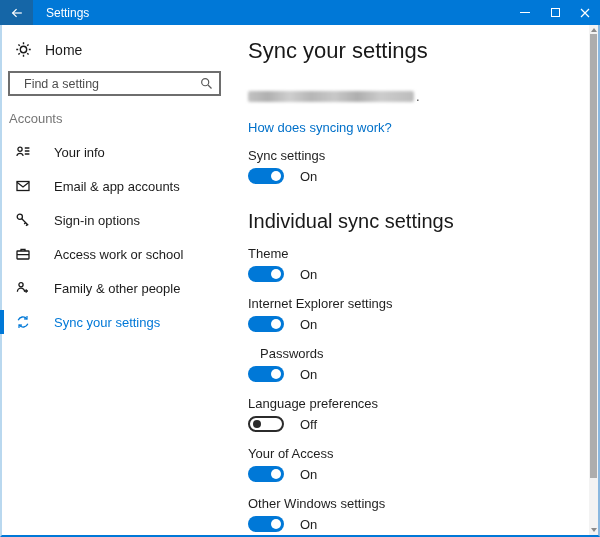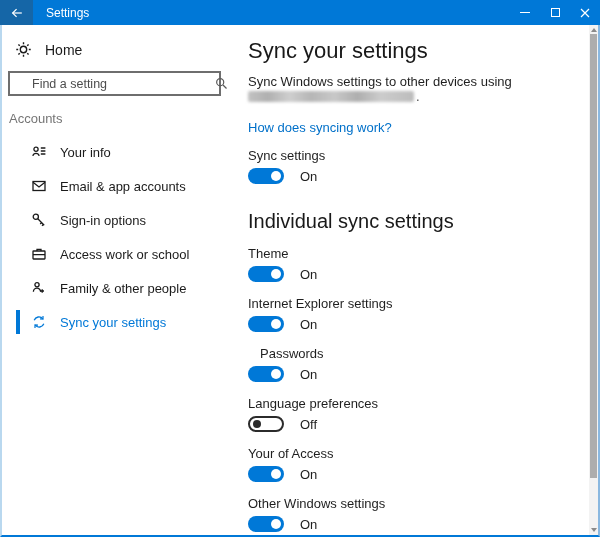--- a/index.html
+++ b/index.html
@@ -15,26 +15,26 @@
   .min-glyph { width:10px; height:1px; background:#fff; }
   .max-glyph { width:9px; height:9px; border:1px solid #fff; }
 
   
   .app-body { position:absolute; top:25px; left:0; right:0; bottom:0; background:#fff;
               border-left:2px solid #b9d8ef; border-right:2px solid #8ab8e0; border-bottom:2px solid #0078d7; }
 
   
   .home-row { position:absolute; top:41px; left:15px; display:flex; align-items:center; gap:13px; color:#1b1b1b; font-size:14px; }
   .search-box { position:absolute; top:71px; left:8px; width:213px; height:25px; border:2px solid #6e6e6e; background:#fff; display:flex; align-items:center; }
-  .search-box input { flex:1; border:none; outline:none; font-size:12.5px; color:#333; padding:0 22px; font-family:"Liberation Sans", sans-serif; background:transparent; }
+  .search-box input { flex:1; border:none; outline:none; font-size:12.5px; color:#333; padding:0 14px; font-family:"Liberation Sans", sans-serif; background:transparent; }
   .search-box input::placeholder { color:#4d4d4d; opacity:1; }
   .search-icon-wrap { padding-right:6px; display:flex; align-items:center; }
   .section-label { position:absolute; top:111px; left:9px; font-size:13px; color:#757575; }
   .nav { position:absolute; top:135px; left:0; width:240px; }
-  .nav-item { height:34px; display:flex; align-items:center; padding-left:15px; gap:13px; font-size:13px; color:#1b1b1b; position:relative; cursor:default;margin-left:16px; }
+  .nav-item { height:34px; display:flex; align-items:center; padding-left:15px; gap:23px; font-size:13px; color:#1b1b1b; position:relative; cursor:default; }
   .nav-item .icon { display:flex; align-items:center; }
   .nav-item.selected { color:#0078d7; }
   .nav-item.selected svg { stroke:#0078d7; }
   .nav-item.selected::before { content:""; position:absolute; left:0; top:5px; bottom:5px; width:4px; background:#0078d7; }
   .nav svg, .home-row svg { stroke:#1b1b1b; }
 
   
   .h1 { position:absolute; left:248px; top:38px; font-size:22px; font-weight:400; color:#191919; }
   .desc { position:absolute; left:248px; top:74px; font-size:13px; color:#1f1f1f; }
   .email-line { position:absolute; left:248px; top:89px; height:14px; display:flex; align-items:center; }
@@ -176,21 +176,20 @@
           <path d="M4 14 L4 11 L7 11.2" stroke-width="1.2"></path>
         </svg>
       </span>
       <span>Sync your settings</span>
     </div>
 
   </div>
 
   <div class="h1">Sync your settings</div>
 
-  <div class="desc">Sync Windows settings to other devices using</div>
 
   <div class="email-line">
     <span class="email-blur"></span>
     <span class="email-suffix">.</span>
   </div>
 
   <div class="syncing-link">How does syncing work?</div>
 
   <div class="setting-label" style="top:148px;">Sync settings</div>
   <div class="toggle-row" style="top:168px;">

